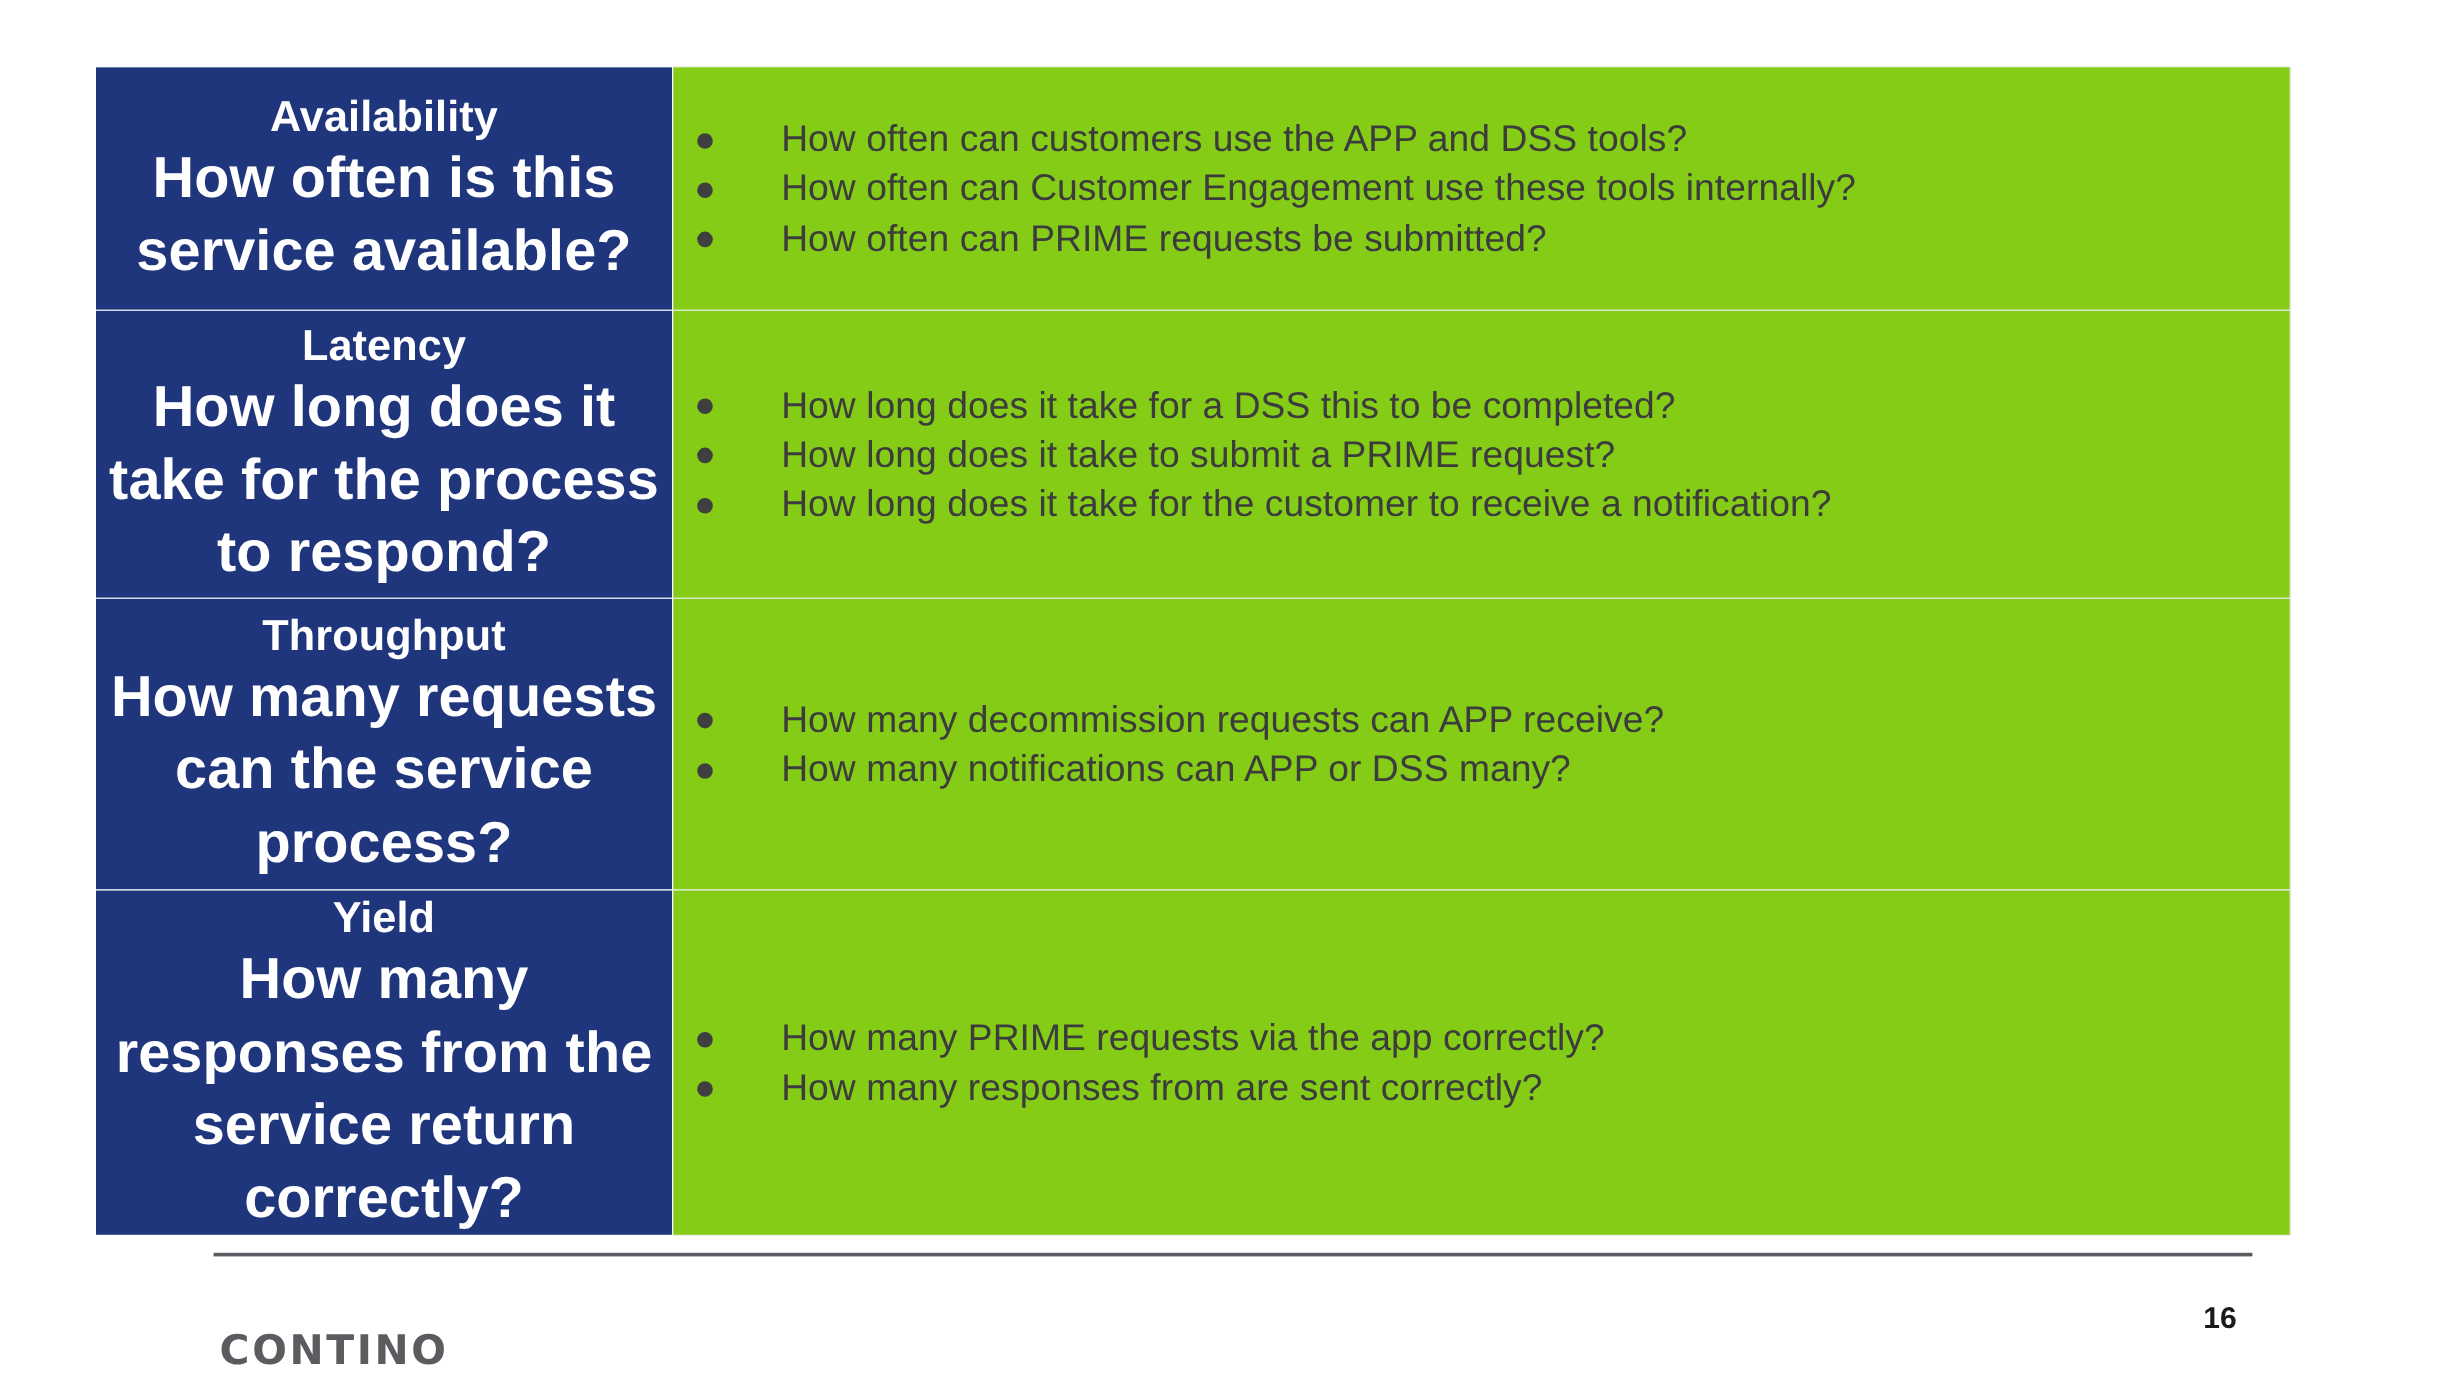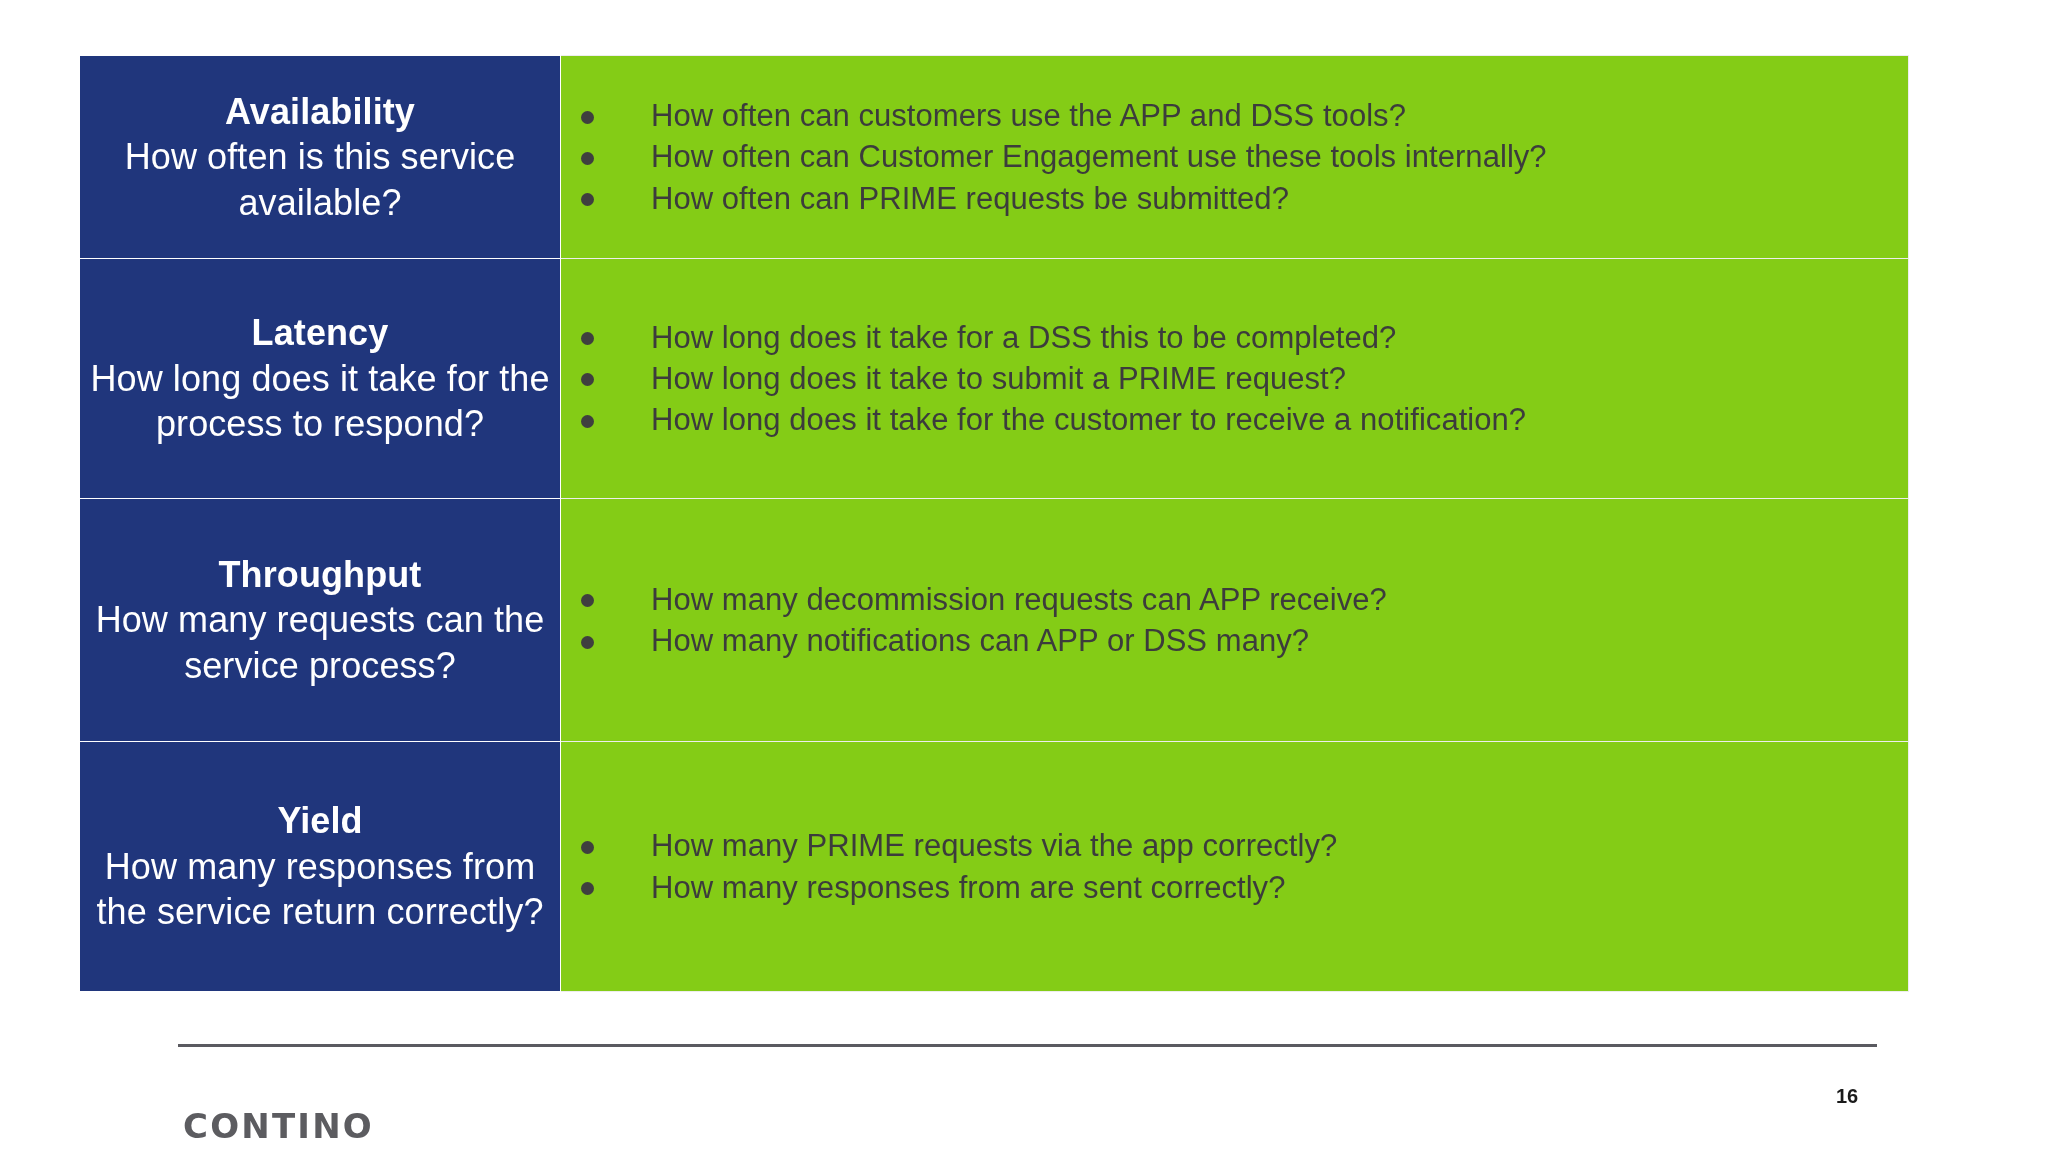--- a/index.html
+++ b/index.html
@@ -50,22 +50,22 @@
   }
 
   .cat-title {
     font-size: 36px;
     font-weight: bold;
     line-height: 1.26;
     letter-spacing: 0.1px;
   }
 
   .cat-sub {
-    font-size: 36px;
-    font-weight: normal;
+    font-size: 48px;
+    font-weight: bold;
     line-height: 1.26;
     letter-spacing: 0.1px;
   }
 
   .q-cell {
     background: #84cc16;
     border: 1px solid #ededed;
     padding: 10px 20px 10px 24px;
     box-sizing: border-box;
   }
@@ -120,21 +120,21 @@
     font-weight: bold;
     letter-spacing: 2.2px;
     color: #5c5c60;
     font-family: "DejaVu Sans", sans-serif;
   }
 
   .page-no {
     position: absolute;
     left: 1836px;
     top: 1085px;
-    font-size: 20px;
+    font-size: 25px;
     font-weight: bold;
     color: #1a1a1a;
   }
 </style>
 </head>
 <body>
 
 <div class="slide">
 
   <table class="slo-table">

